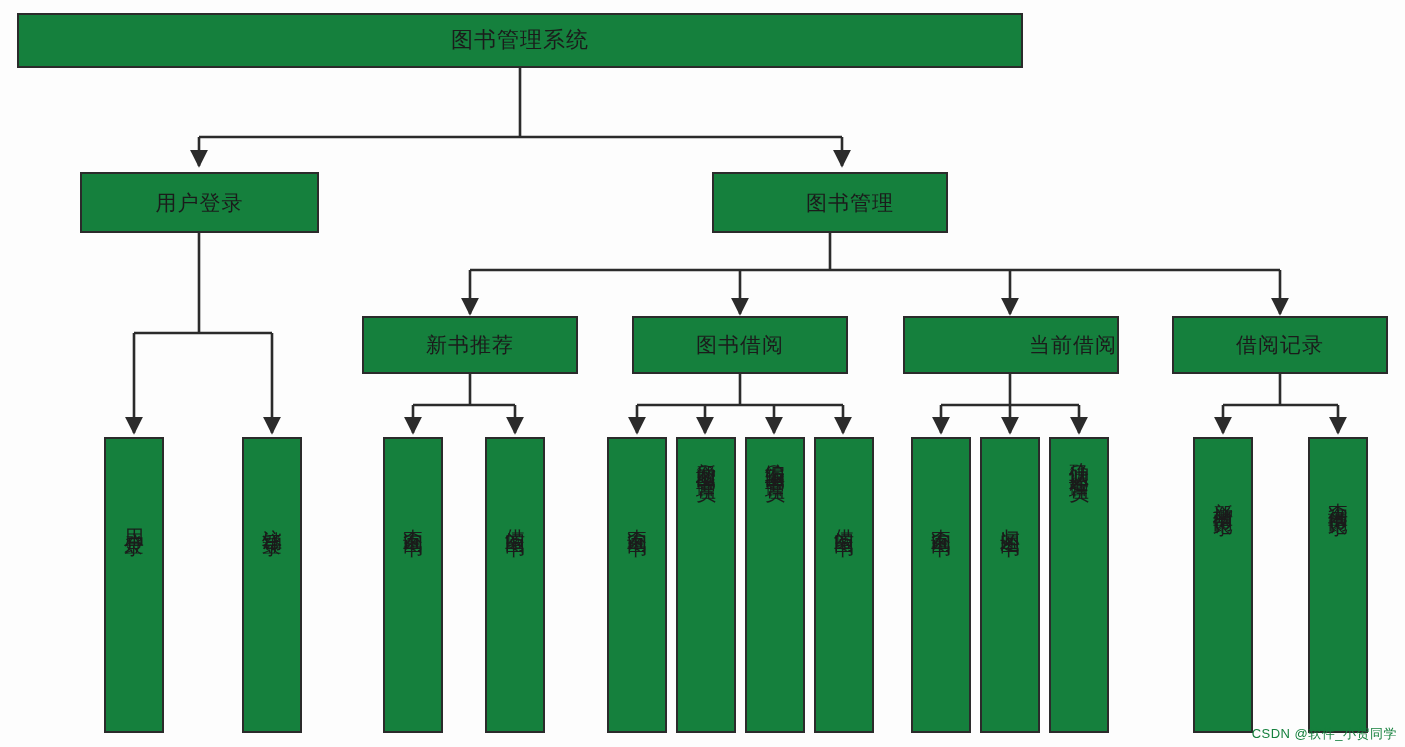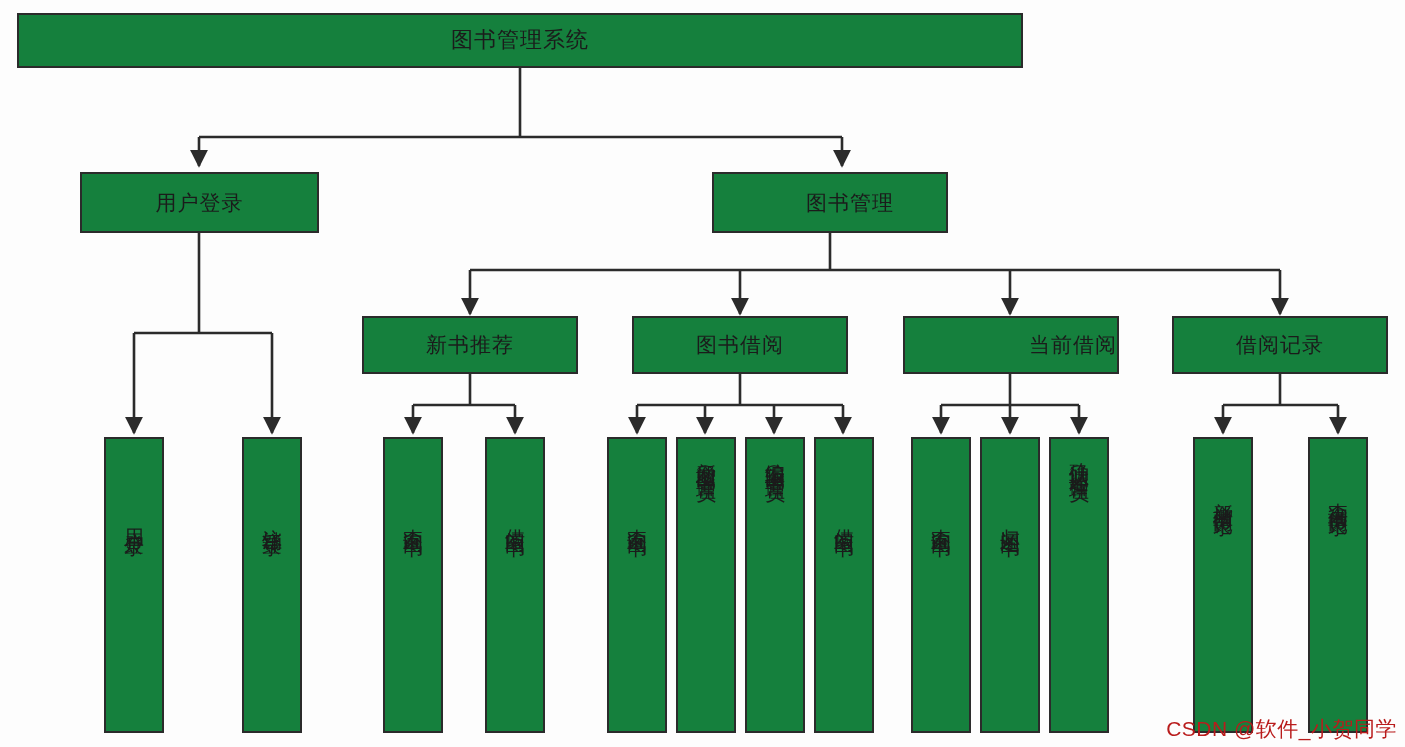--- a/index.html
+++ b/index.html
@@ -65,22 +65,22 @@
   .vtext.midsm {
     margin-top: 44px;
   }
   .vtext.top {
     margin-top: 4px;
   }
   #watermark {
     position: absolute;
     right: 8px;
     bottom: 4px;
-    font-size: 21px;
-    color: #b91c1c;
+    font-size: 13px;
+    color: #15803d;
     letter-spacing: 0.5px;
     z-index: 5;
     white-space: nowrap;
   }
 </style>
 </head>
 <body>
 
 <div id="canvas">
 

